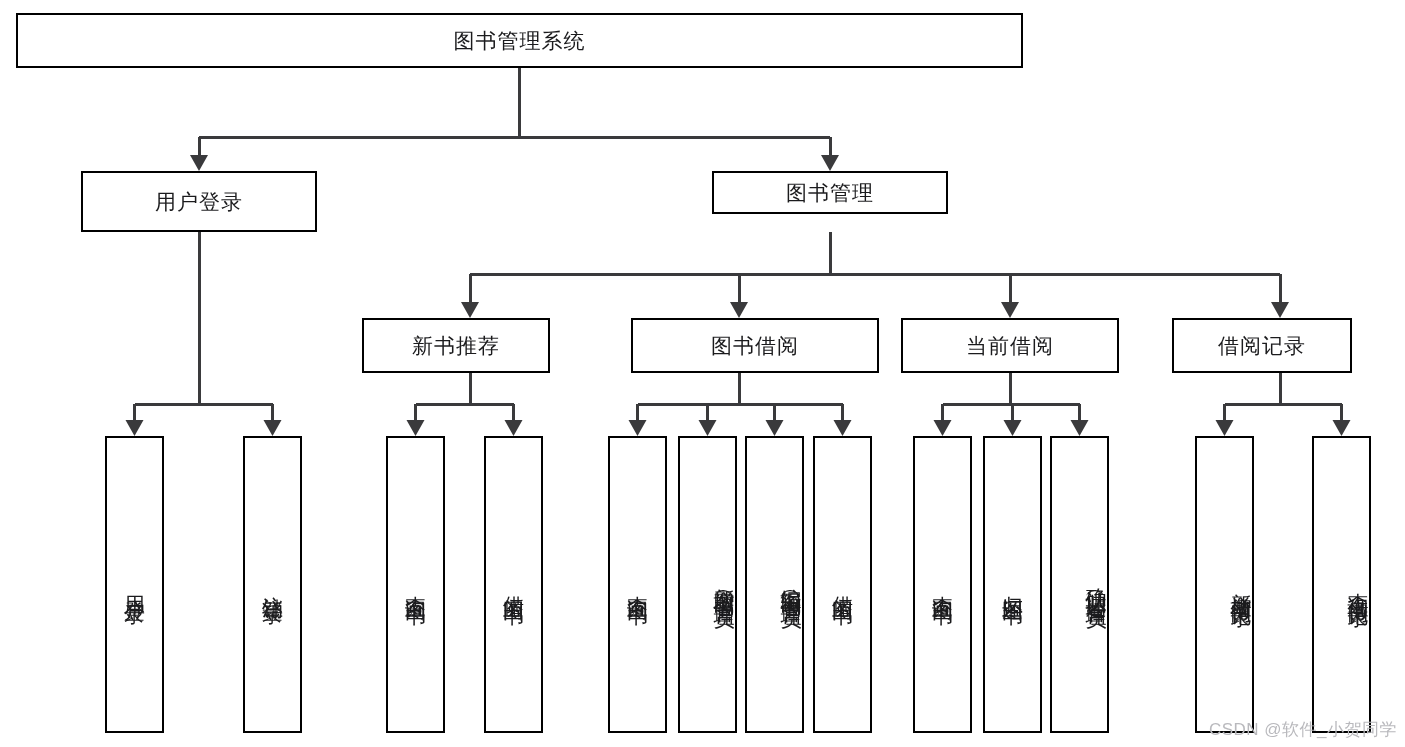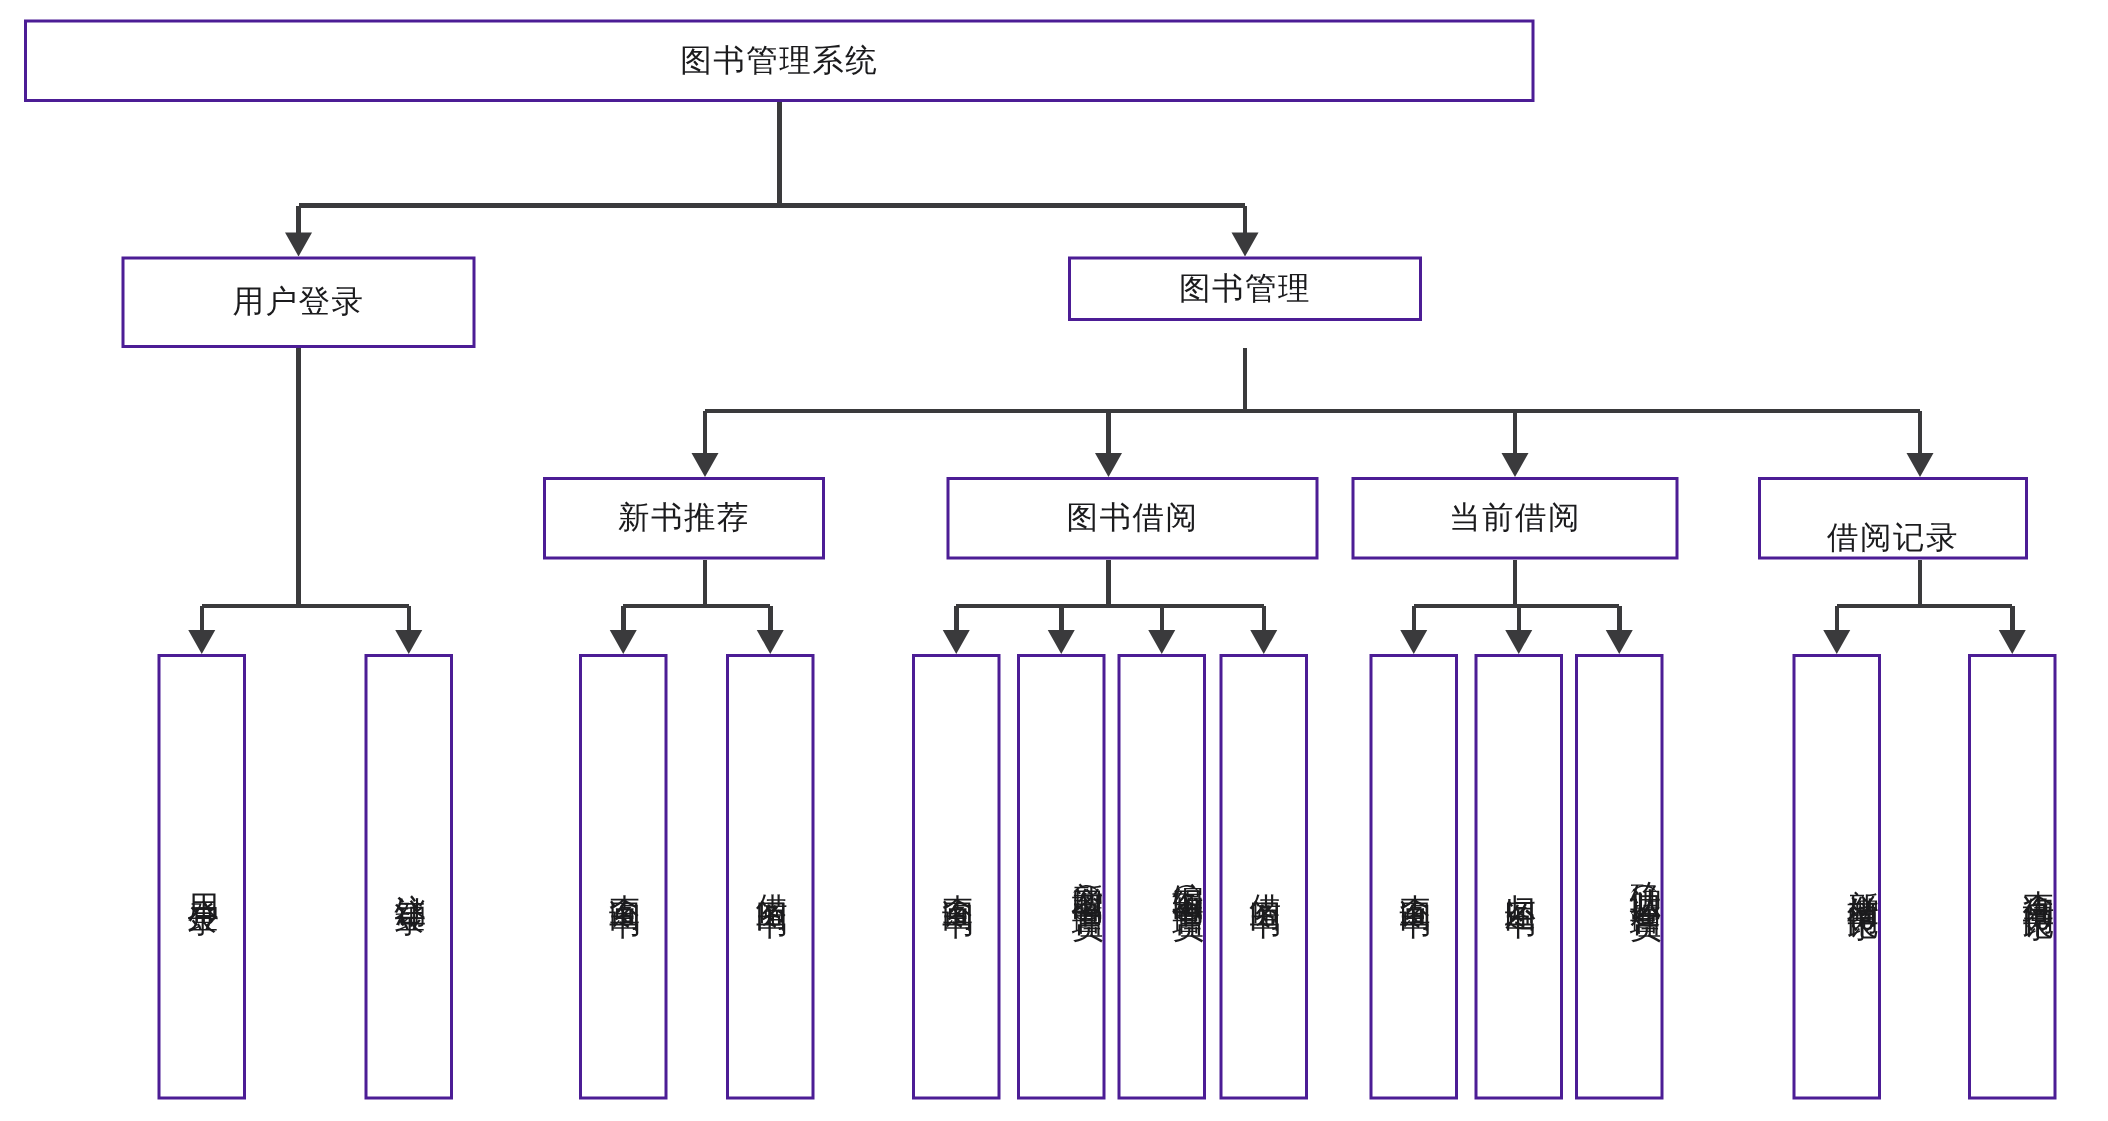--- a/index.html
+++ b/index.html
@@ -21,21 +21,21 @@
     position: absolute;
     left: 0;
     top: 0;
     width: 1405px;
     height: 747px;
     pointer-events: none;
   }
   .node {
     position: absolute;
     box-sizing: border-box;
-    border: 2px solid #4c1d95;
+    border: 2px solid #000000;
     background: #ffffff;
     display: flex;
     align-items: center;
     justify-content: center;
     color: #1b1b1d;
     text-align: center;
   }
   .node.h {
     font-size: 21px;
     letter-spacing: 1px;
@@ -139,21 +139,21 @@
       </div>
       <div class="node h" id="node-new-book-rec" style="left: 362px; top: 318px; width: 188px; height: 55px;">
         <span class="node-label">新书推荐</span>
       </div>
       <div class="node h" id="node-book-borrow" style="left: 631px; top: 318px; width: 248px; height: 55px;">
         <span class="node-label">图书借阅</span>
       </div>
       <div class="node h" id="node-current-borrow" style="left: 901px; top: 318px; width: 218px; height: 55px;">
         <span class="node-label">当前借阅</span>
       </div>
-      <div class="node h" id="node-borrow-record" style="left: 1172px; top: 318px; width: 180px; height: 55px; align-items: flex-end;">
+      <div class="node h" id="node-borrow-record" style="left: 1172px; top: 318px; width: 180px; height: 55px;">
         <span class="node-label">借阅记录</span>
       </div>
       <div class="node v centered" id="node-leaf-user-login" style="left: 105px; top: 436px; width: 59px; height: 297px;">
         <span class="node-label">用户登录</span>
       </div>
       <div class="node v centered" id="node-leaf-logout" style="left: 243px; top: 436px; width: 59px; height: 297px;">
         <span class="node-label">注销登录</span>
       </div>
       <div class="node v centered" id="node-leaf-rec-query" style="left: 386px; top: 436px; width: 59px; height: 297px;">
         <span class="node-label">查询图书</span>
@@ -182,13 +182,14 @@
       <div class="node v" id="node-leaf-cb-confirm" style="left: 1050px; top: 436px; width: 59px; height: 297px;">
         <span class="node-label">确认归还（管理员）</span>
       </div>
       <div class="node v" id="node-leaf-br-add" style="left: 1195px; top: 436px; width: 59px; height: 297px;">
         <span class="node-label">新增借阅记录</span>
       </div>
       <div class="node v" id="node-leaf-br-query" style="left: 1312px; top: 436px; width: 59px; height: 297px;">
         <span class="node-label">查询借阅记录</span>
       </div>
     </div>
+  <div id="watermark">CSDN @软件_小贺同学</div>
 </div>
 
 </body></html>

